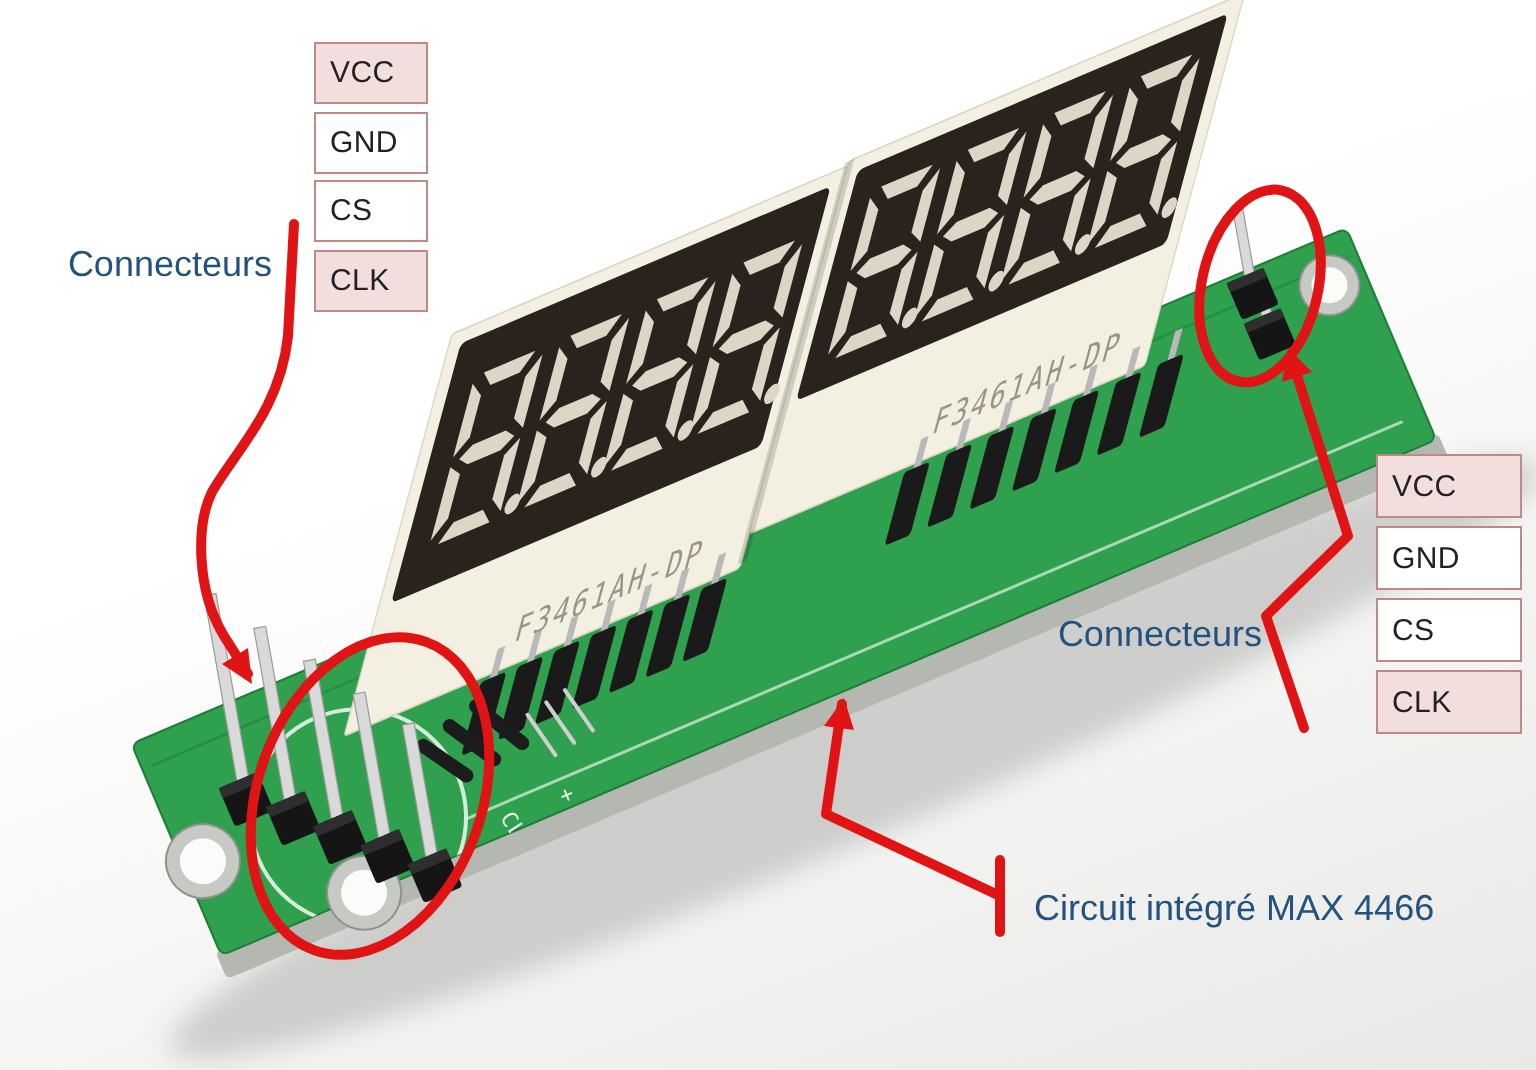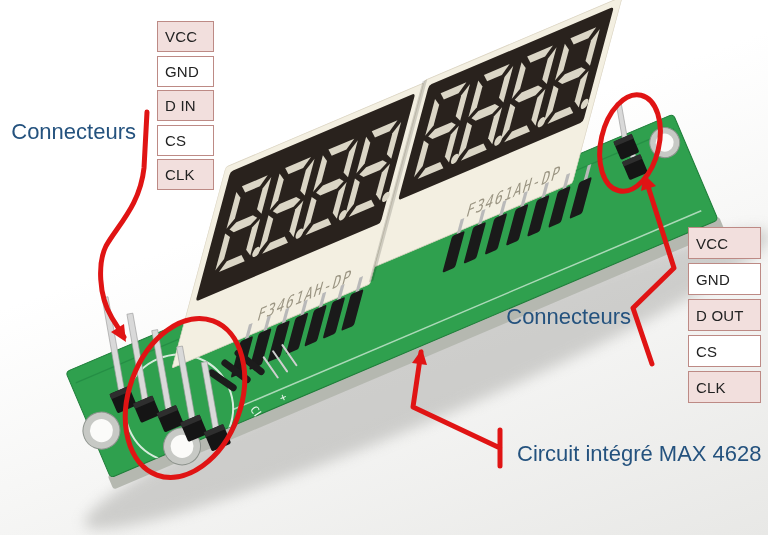--- a/index.html
+++ b/index.html
@@ -13,21 +13,21 @@
   .prow{box-sizing:border-box;border:1.6px solid #BD8A85;background:#ffffff;
         font-size:15px;color:#222;display:flex;align-items:center;
         padding-left:7px;letter-spacing:.2px;}
   .prow.pink{background:#F2DFDD;}
   .t-in{left:157px;top:21px;width:57px;}
   .t-in .prow{height:31px;margin-bottom:3.5px;}
   .t-out{left:688px;top:227px;width:73px;}
   .t-out .prow{height:32px;margin-bottom:4px;}
 
   
-  .blue{position:absolute;color:#24527E;font-size:22px;line-height:32px;}
+  .blue{position:absolute;color:#24527E;font-size:18px;line-height:32px;}
   .lbl-in{left:6px;top:116px;width:130px;text-align:right;}
   .lbl-out{left:501px;top:301px;width:130px;text-align:right;}
   .lbl-chip{left:517px;top:438px;width:252px;text-align:left;white-space:nowrap;}
 
   
   .pin{fill:#D9D9D9;stroke:#999;stroke-width:.6;}
   .hbase{fill:#151515;}
   .htop{fill:#2e2e2e;}
   .socket{fill:#1a1a1a;}
   .sstub{fill:#b9b9b9;}
@@ -230,34 +230,32 @@
         <polygon points="126,342 111,332 124,324"></polygon>
         <polygon points="644,174 656,186 641,191"></polygon>
         <polygon points="422,349 427,365 412,363"></polygon>
       </g>
     </g>
   </svg>
 
   <div class="ptable t-in">
     <div class="prow pink">VCC</div>
     <div class="prow">GND</div>
-    <div class="prow pink">D IN</div>
     <div class="prow">CS</div>
     <div class="prow pink">CLK</div>
   </div>
 
   <div class="ptable t-out">
     <div class="prow pink">VCC</div>
     <div class="prow">GND</div>
-    <div class="prow pink">D OUT</div>
     <div class="prow">CS</div>
     <div class="prow pink">CLK</div>
   </div>
 
   <div class="blue lbl-in">
     <div>Connecteurs</div>
   </div>
   <div class="blue lbl-out">
     <div>Connecteurs</div>
   </div>
-  <div class="blue lbl-chip">Circuit intégré MAX 4628</div>
+  <div class="blue lbl-chip">Circuit intégré MAX 4466</div>
 
 </div>
 
 </body></html>

